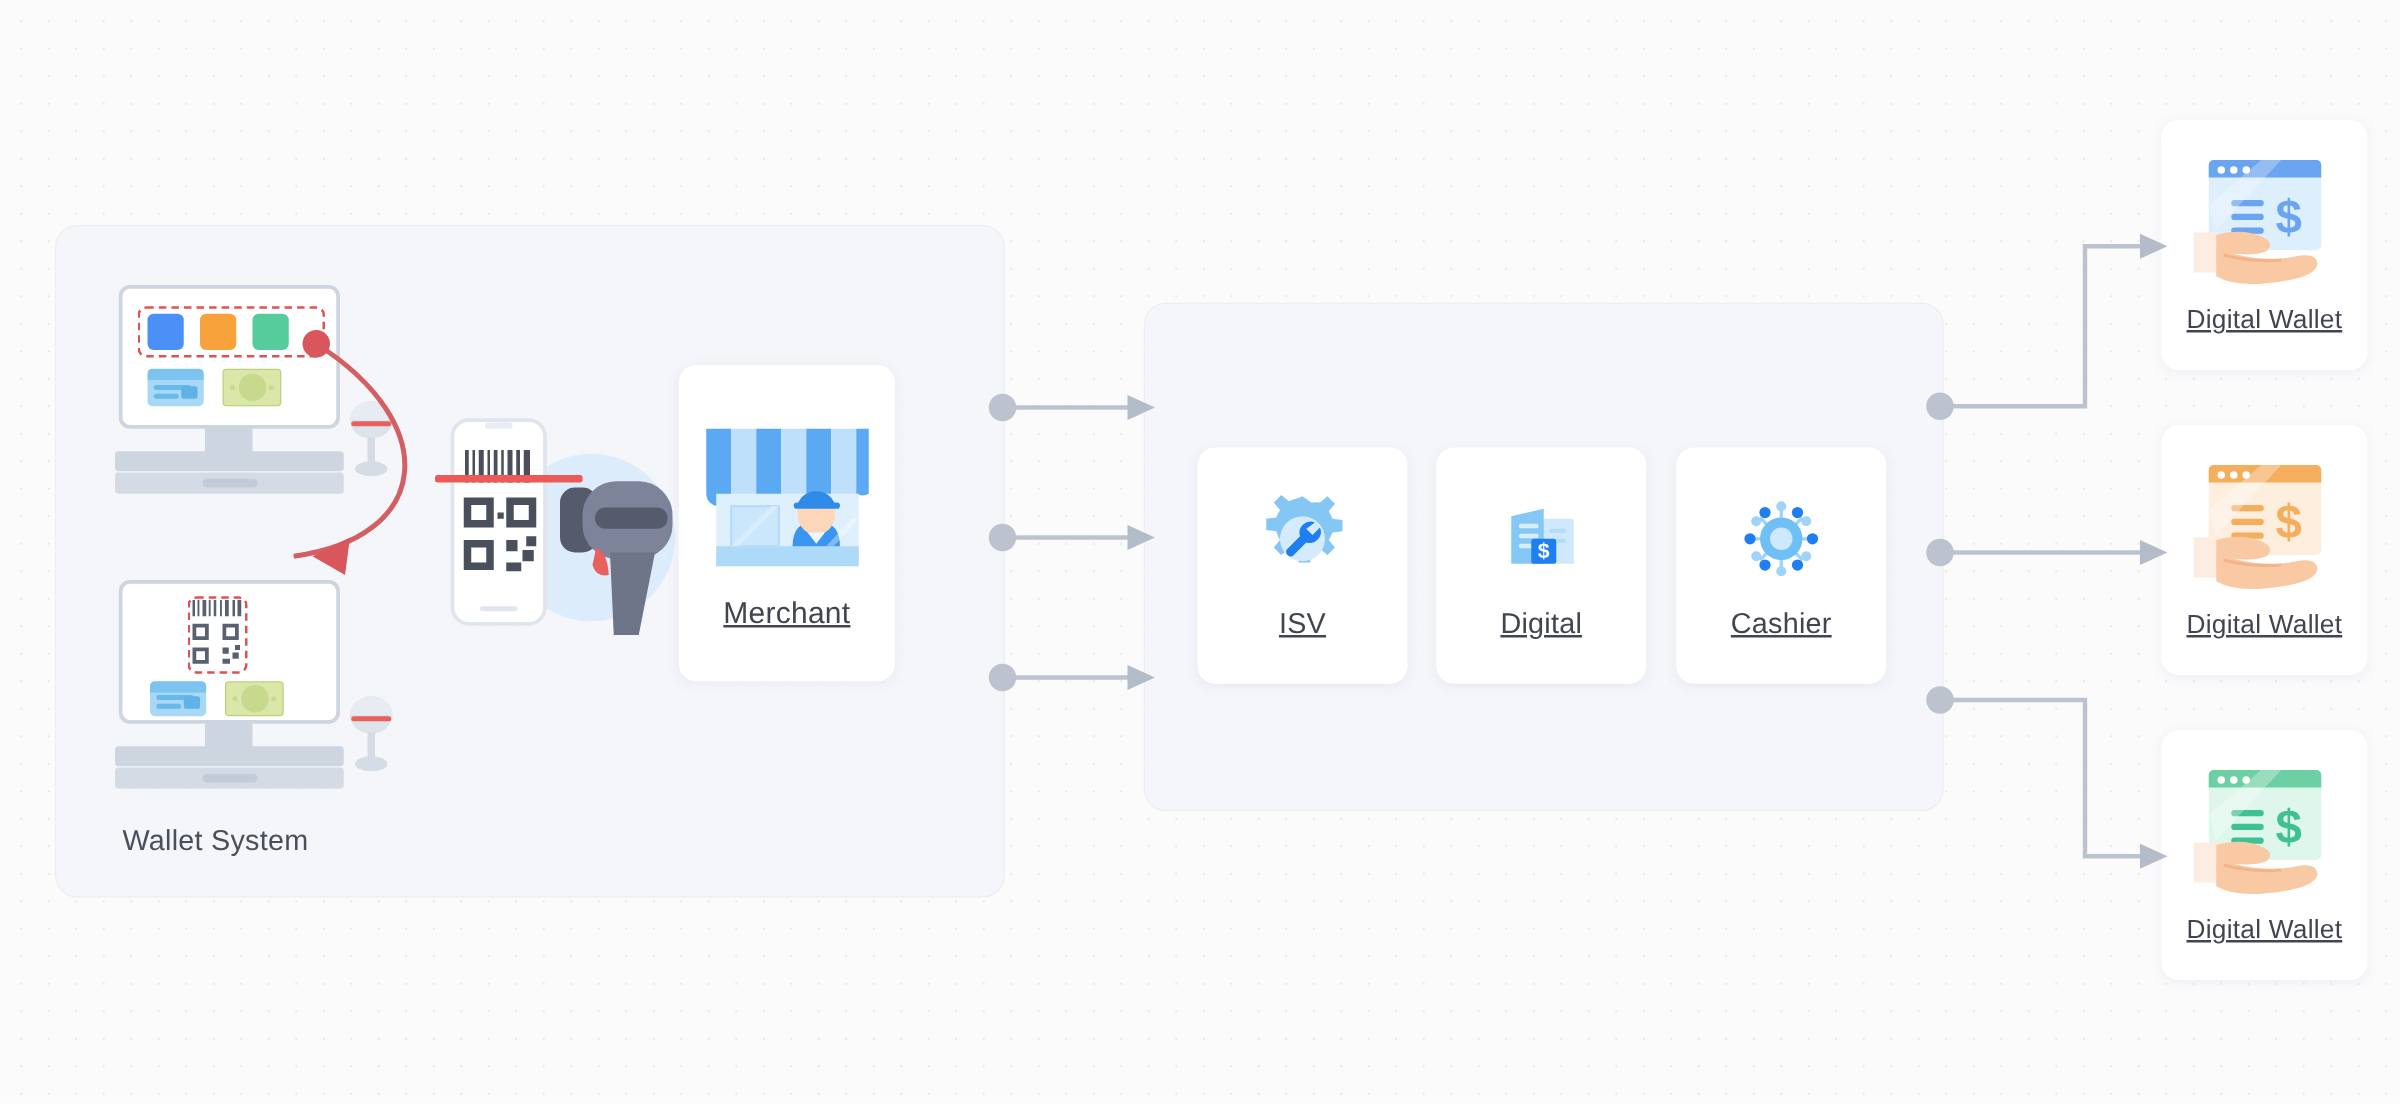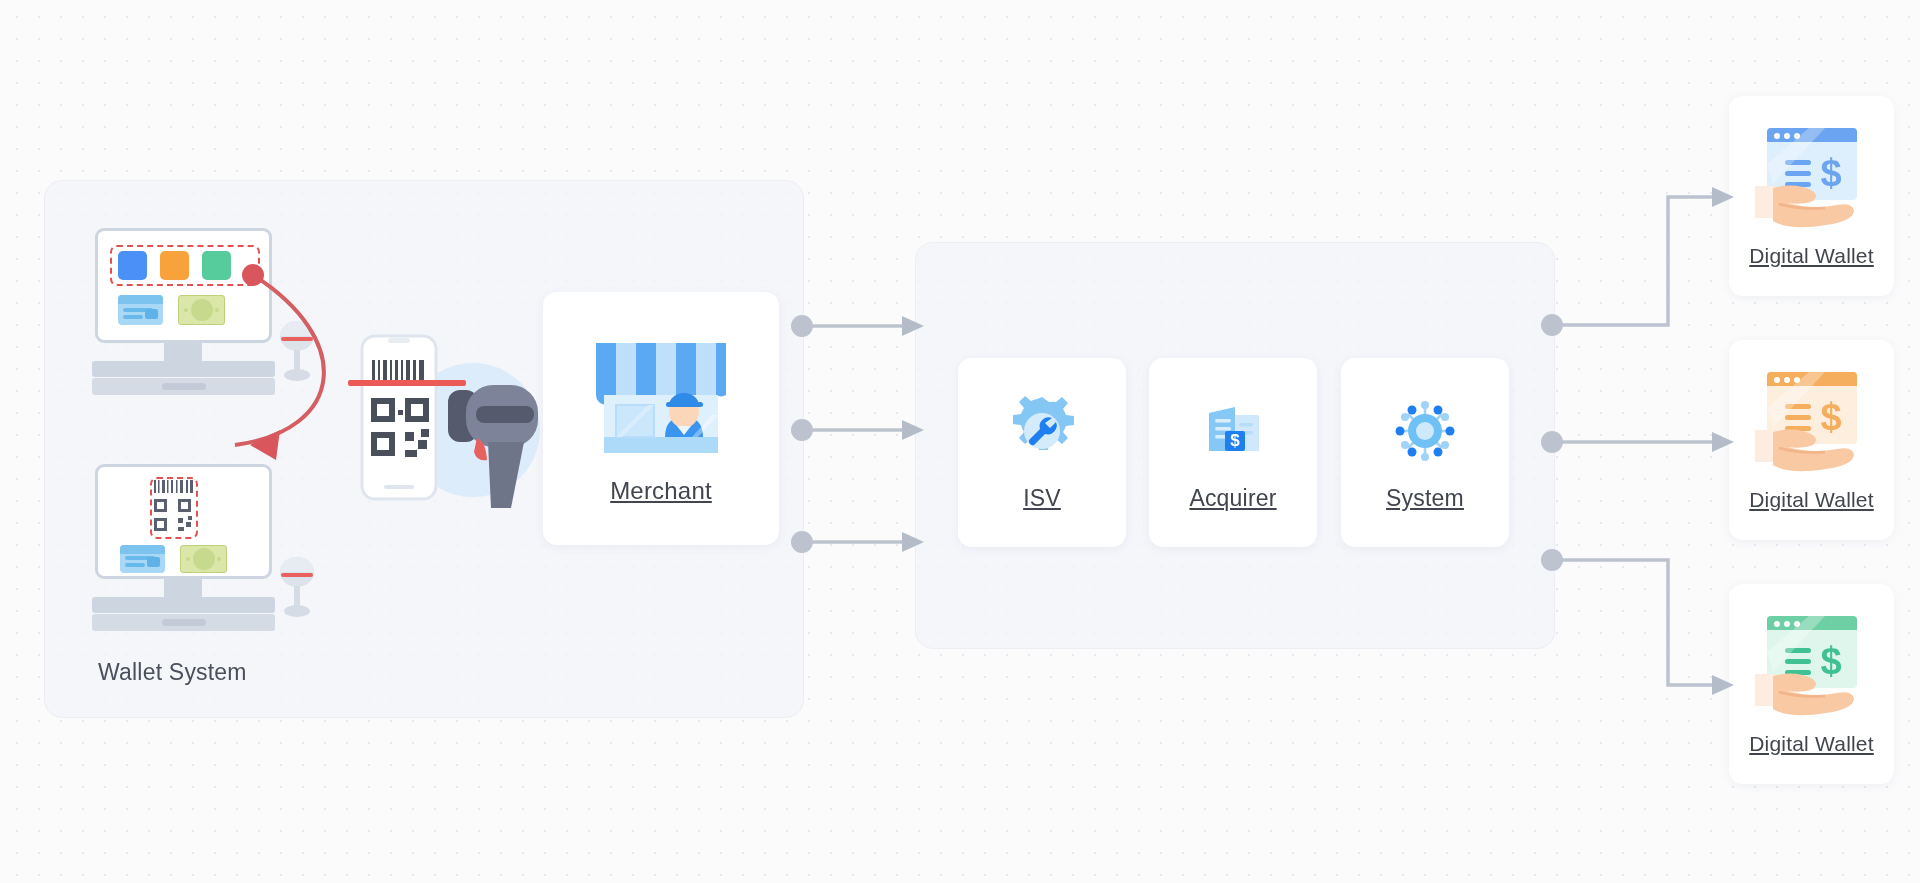--- a/index.html
+++ b/index.html
@@ -56,21 +56,21 @@
     font-size: 23px;
     color: #41454f;
     white-space: nowrap;
     letter-spacing: .2px;
     text-decoration: underline;
   }
   .icon-wrap { position: relative; }
 
   
   #merchant-card {
-    left: 543px; top: 292px; width: 236px; height: 253px;
+    left: 543px; top: 292px; width: 173px; height: 253px;
     justify-content: center;
   }
   #merchant-card .icon-wrap { width: 150px; height: 130px; margin-bottom: 14px; }
   #merchant-card .card-label { font-size: 24px; }
 
   
   .proc-card { top: 358px; width: 168px; height: 189px; justify-content: center; }
   #isv-card { left: 958px; }
   #acquirer-card { left: 1149px; }
   #switch-card { left: 1341px; }
@@ -374,21 +374,21 @@
           <rect x="20" y="42" width="16" height="3.6" rx="1.8"></rect>
         </g>
         <g fill="#b5dcf8">
           <rect x="44" y="30" width="14" height="3.4" rx="1.7"></rect>
           <rect x="44" y="38" width="14" height="3.4" rx="1.7"></rect>
         </g>
         <rect x="30" y="38" width="20" height="20" rx="2" fill="#1f7ff0"></rect>
         <text x="40" y="53" font-family="'Liberation Sans',sans-serif" font-size="17" font-weight="bold" fill="#ffffff" text-anchor="middle">$</text>
       </svg>
     </div>
-    <div class="card-label">Acquirer</div>
+    <div class="card-label">Digital</div>
   </div>
 
   <div class="card proc-card" id="switch-card">
     <div class="icon-wrap">
       <svg viewBox="0 0 76 76" width="76" height="76">
         <g stroke="#9fd3f7" stroke-width="2.6">
           <line x1="38" y1="38" x2="38" y2="14"></line>
             <line x1="38" y1="38" x2="38" y2="62"></line>
           <line x1="38" y1="38" x2="14" y2="38"></line>
             <line x1="38" y1="38" x2="62" y2="38"></line>
@@ -410,21 +410,21 @@
         <g fill="#9fd3f7">
           <circle cx="38" cy="12" r="4"></circle>
             <circle cx="38" cy="64" r="4"></circle>
           <circle cx="18" cy="24" r="4"></circle>
             <circle cx="58" cy="24" r="4"></circle>
           <circle cx="18" cy="52" r="4"></circle>
             <circle cx="58" cy="52" r="4"></circle>
         </g>
       </svg>
     </div>
-    <div class="card-label">System</div>
+    <div class="card-label">Cashier</div>
   </div>
 
   <div class="card wallet-card" id="wallet-1">
     <div class="icon-wrap">
       <svg viewBox="0 0 145 108" width="145" height="108">
         <rect x="28" y="4" width="90" height="72" rx="4" fill="#ddeefc"></rect>
         <path d="M28 8 a4 4 0 0 1 4 -4 h82 a4 4 0 0 1 4 4 v10 h-90 z" fill="#6ba4f0"></path>
         <g fill="#ffffff">
             <circle cx="38" cy="12" r="3"></circle>
             <circle cx="48" cy="12" r="3"></circle>

